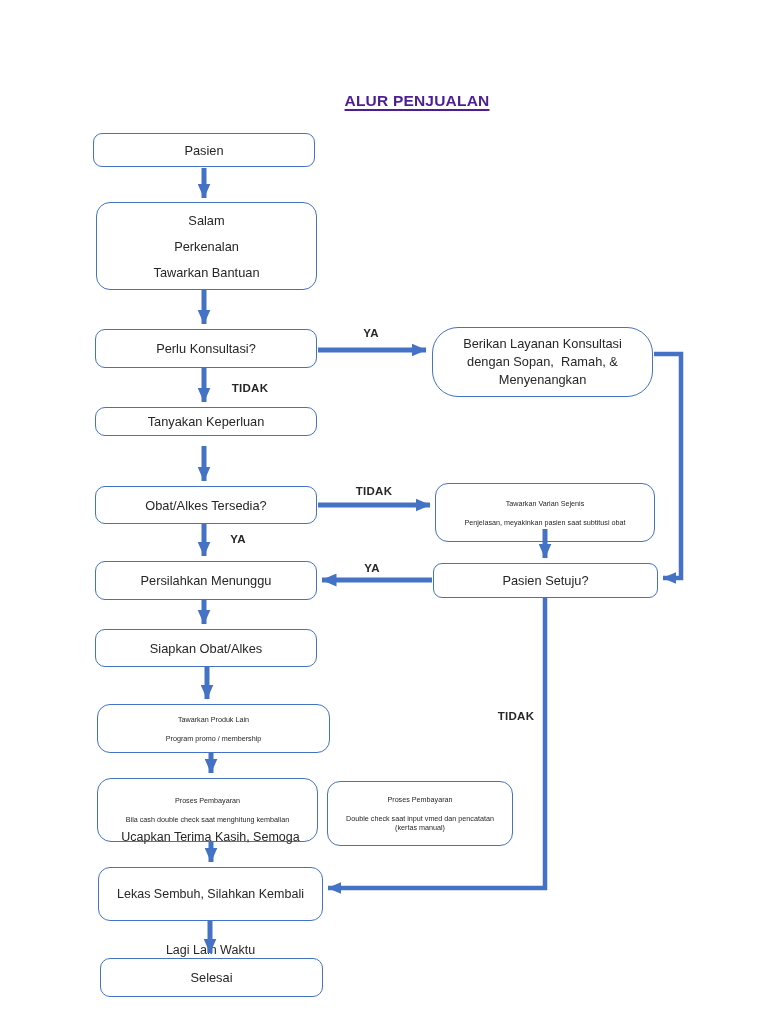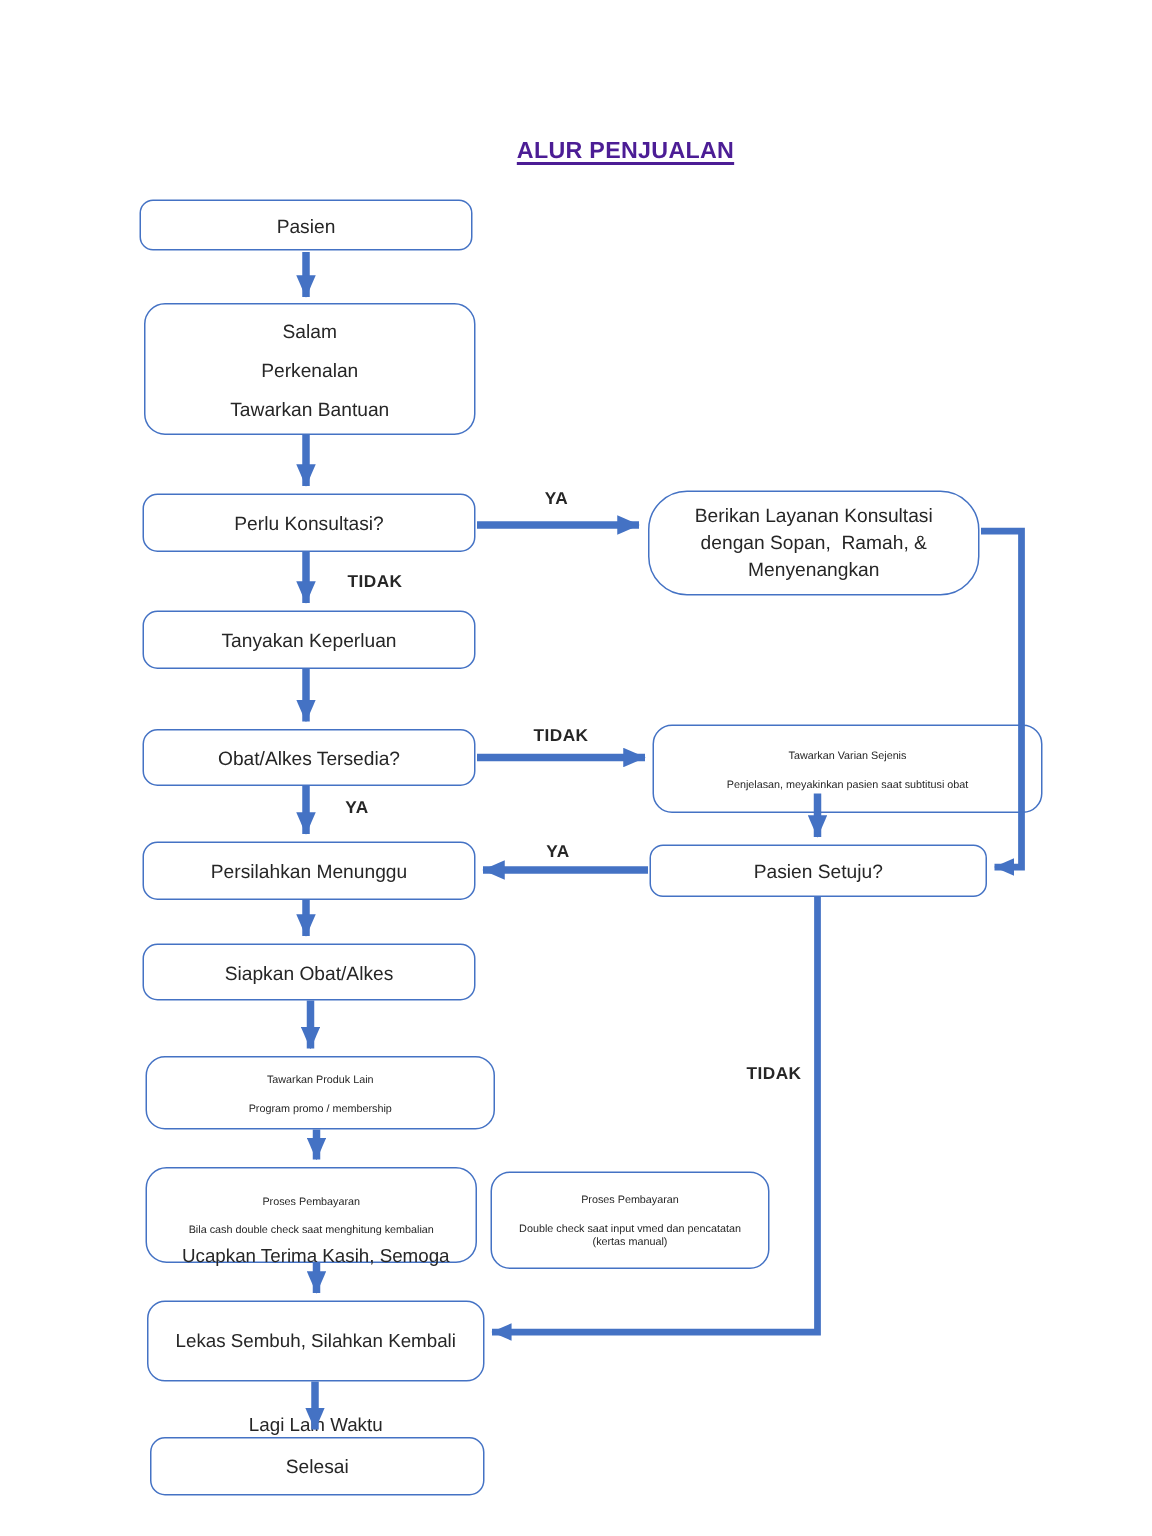--- a/index.html
+++ b/index.html
@@ -54,29 +54,29 @@
   <div class="node" style="left:95px;top:329px;width:222px;height:39px;border-radius:10px;">
     <div class="line">Perlu Konsultasi?</div>
   </div>
 
   <div class="node tight" style="left:432px;top:315px;width:221px;height:70px;border-radius:26px;margin-top:12px;">
     <div class="line">Berikan Layanan Konsultasi</div>
     <div class="line">dengan Sopan,  Ramah, &amp;</div>
     <div class="line">Menyenangkan</div>
   </div>
 
-  <div class="node" style="left:95px;top:407px;width:222px;height:39px;border-radius:10px;">
+  <div class="node" style="left:95px;top:407px;width:222px;height:29px;border-radius:10px;">
     <div class="line">Tanyakan Keperluan</div>
   </div>
 
   <div class="node" style="left:95px;top:486px;width:222px;height:38px;border-radius:10px;">
     <div class="line">Obat/Alkes Tersedia?</div>
   </div>
 
-  <div class="node small gap10" style="left:435px;top:483px;width:260px;height:59px;border-radius:13px;">
+  <div class="node small gap10" style="left:435px;top:483px;width:220px;height:59px;border-radius:13px;">
     <div class="line">Tawarkan Varian Sejenis</div>
     <div class="line">Penjelasan, meyakinkan pasien saat subtitusi obat</div>
   </div>
 
   <div class="node" style="left:95px;top:561px;width:222px;height:39px;border-radius:10px;">
     <div class="line">Persilahkan Menunggu</div>
   </div>
 
   <div class="node" style="left:433px;top:563px;width:225px;height:35px;border-radius:9px;">
     <div class="line">Pasien Setuju?</div>

